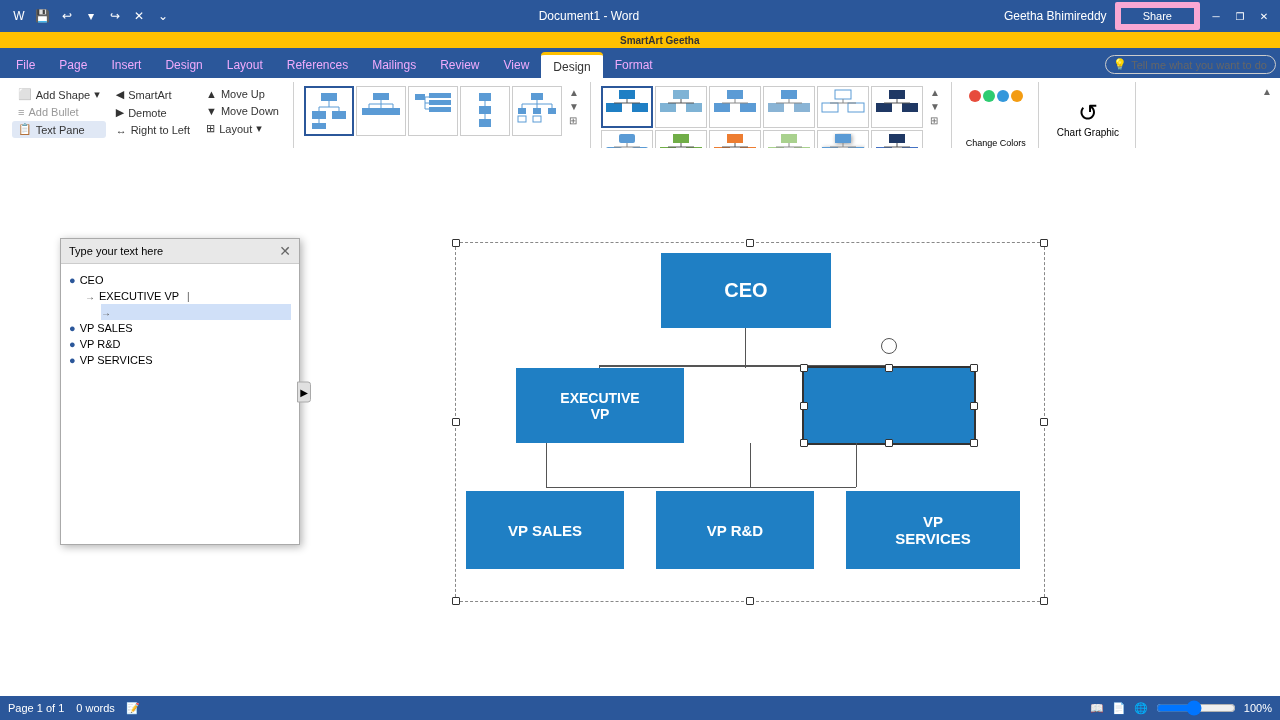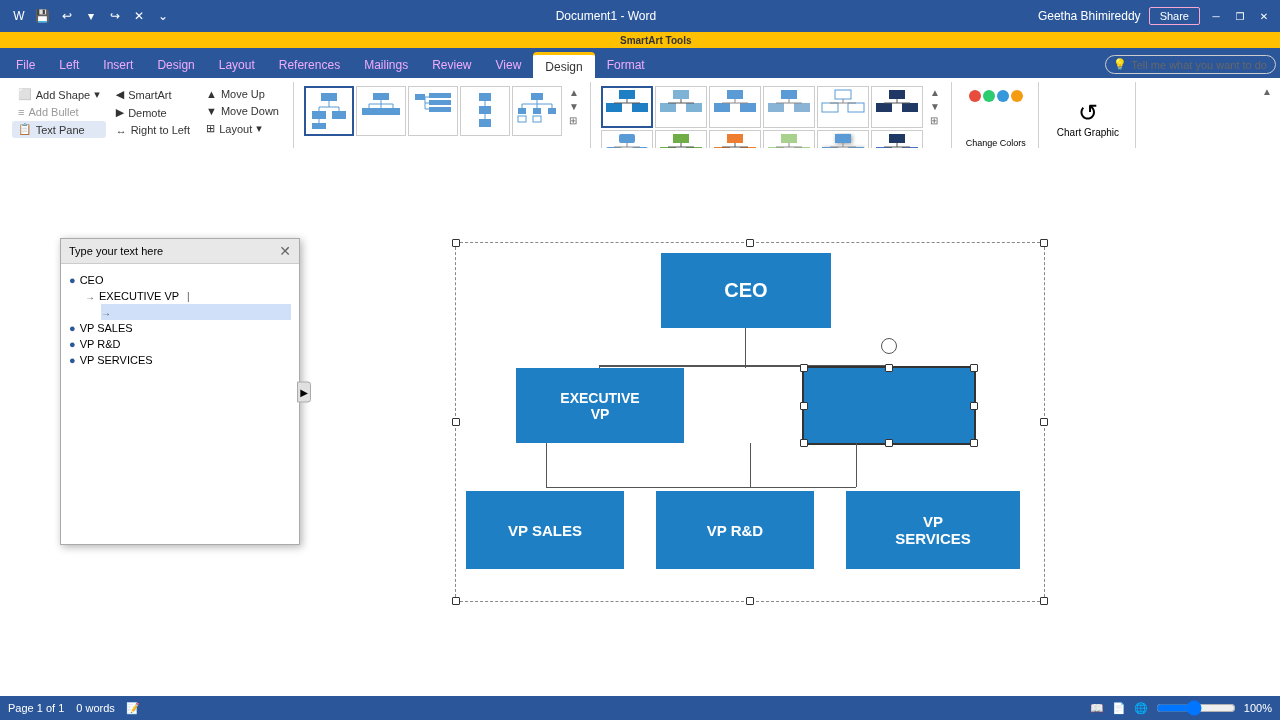--- a/index.html
+++ b/index.html
@@ -289,36 +289,36 @@
       <div class="qa-btn">↩</div>
       <div class="qa-btn">▾</div>
       <div class="qa-btn">↪</div>
       <div class="qa-btn">✕</div>
       <div class="qa-btn">⌄</div>
     </div>
   </div>
   <div id="title-center">Document1 - Word</div>
   <div id="user-info">
     <span>Geetha Bhimireddy</span>
-    <button style="background:#2b579a; border:1px solid #f9a8d4; color:white; padding:2px 10px; cursor:pointer; font-size:11px; border-radius:2px;">
+    <button style="background:#2b579a; border:6px solid #f9a8d4; color:white; padding:2px 22px; cursor:pointer; font-size:11px; border-radius:2px;">
       <span>Share</span>
     </button>
     <div class="win-btn">─</div>
     <div class="win-btn">❐</div>
     <div class="win-btn">✕</div>
   </div>
 </div>
 
 <div style="background:#ffc000; height:16px; display:flex; align-items:center; padding:0 0 0 580px;">
-  <span style="font-size:10px; color:#333; font-weight:bold; padding:0 40px;">SmartArt Tools</span>
+  <span style="font-size:10px; color:#333; font-weight:bold; padding:0 40px;">SmartArt Geetha</span>
 </div>
 
 <div id="menu-bar">
   <div class="menu-tab">File</div>
-  <div class="menu-tab">Left</div>
+  <div class="menu-tab">Page</div>
   <div class="menu-tab">Insert</div>
   <div class="menu-tab">Design</div>
   <div class="menu-tab">Layout</div>
   <div class="menu-tab">References</div>
   <div class="menu-tab">Mailings</div>
   <div class="menu-tab">Review</div>
   <div class="menu-tab">View</div>
   <div class="menu-tab active" style="border-top:3px solid #ffc000;">Design</div>
   <div class="menu-tab">Format</div>
   <div style="flex:1; display:flex; align-items:center; justify-content:flex-end; padding-bottom:4px;">

